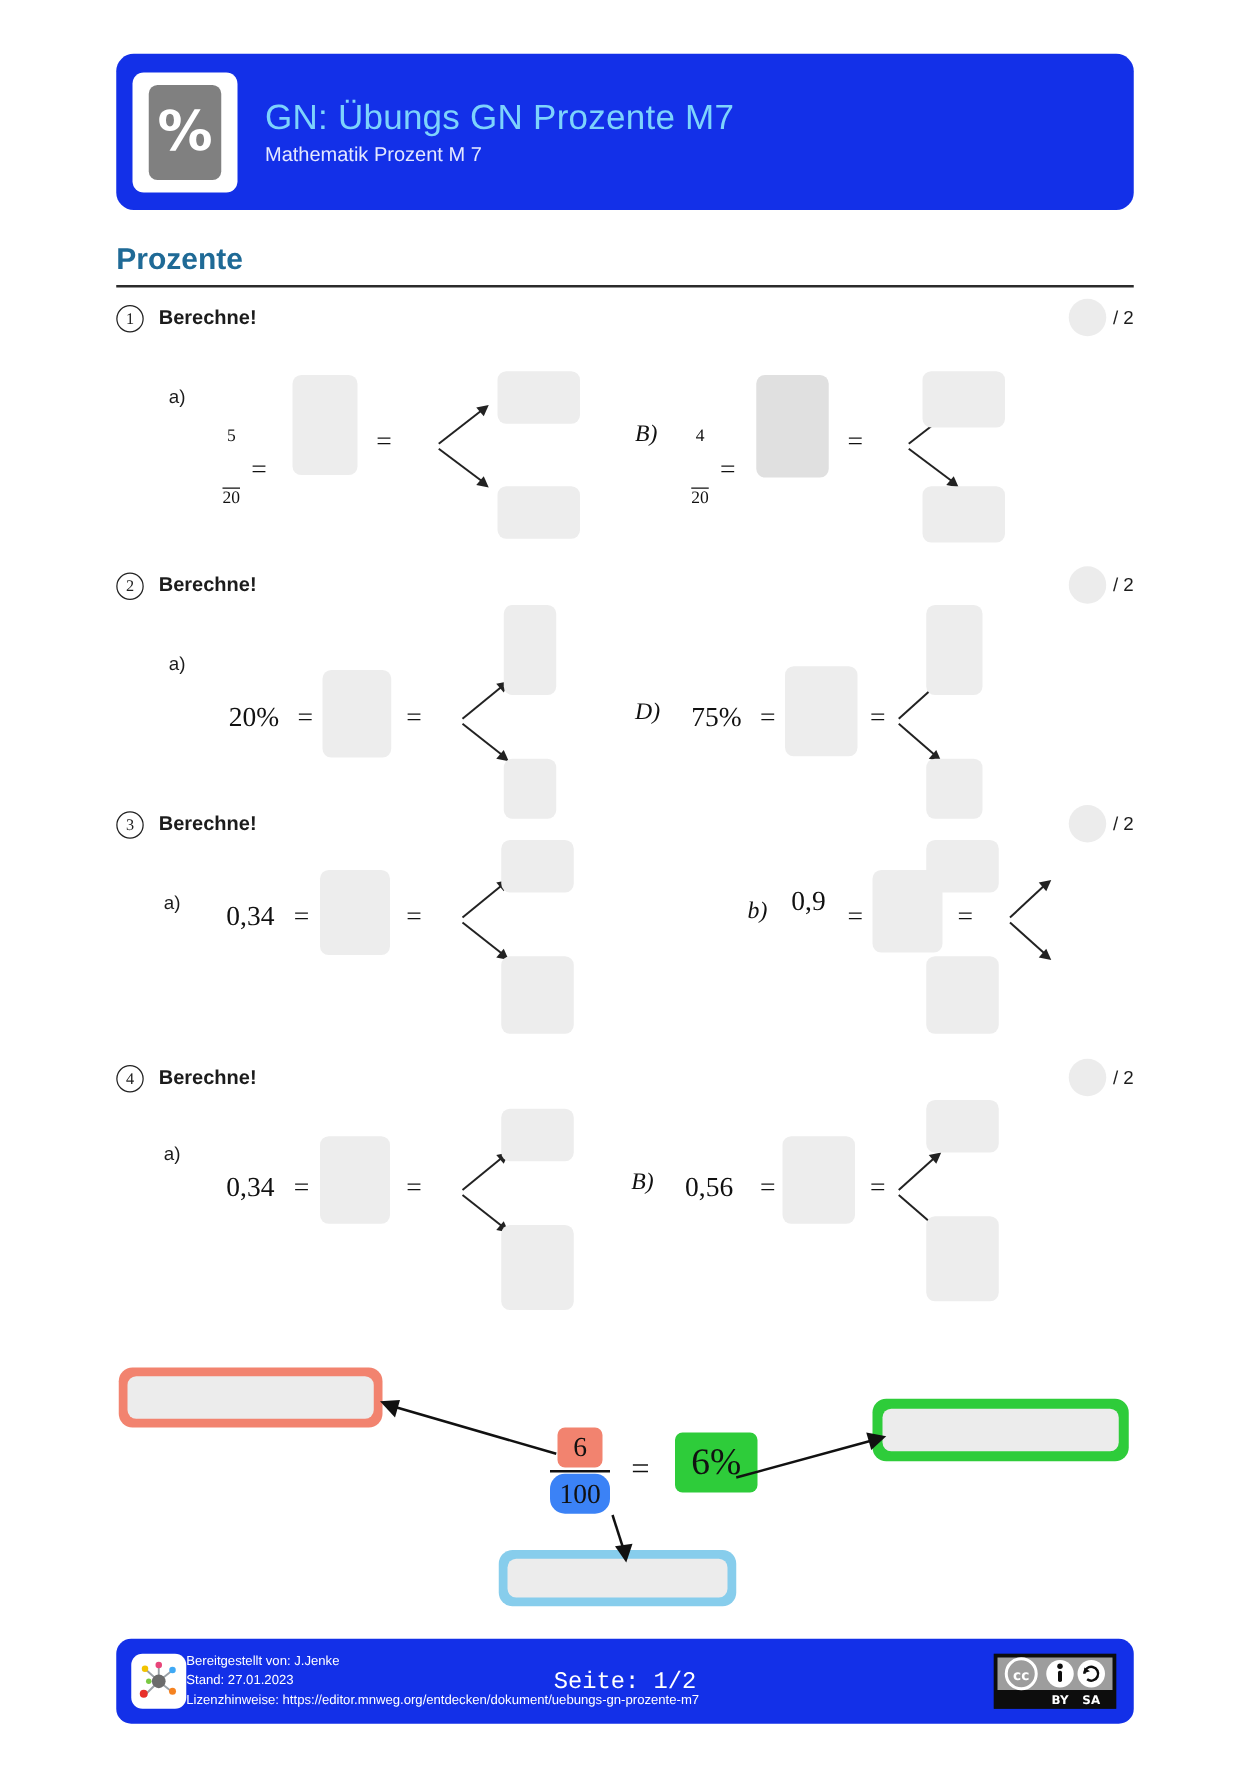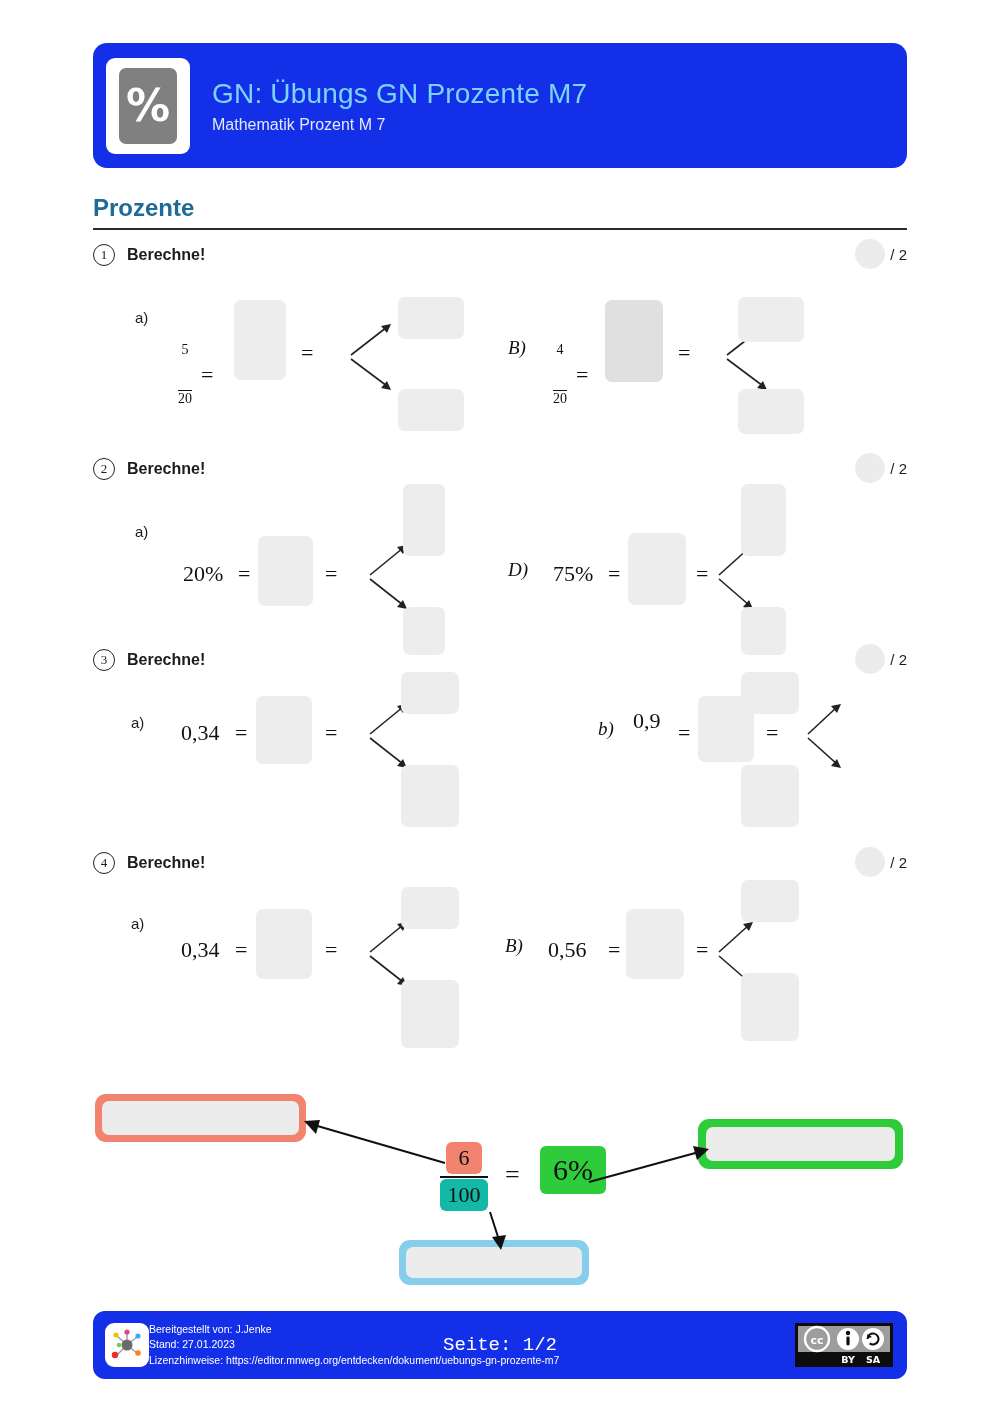--- a/index.html
+++ b/index.html
@@ -389,21 +389,21 @@
     <div class="cbox" style="left:698px; top:39px; width:205px; height:50px; background:#2ecc3a; padding:8px;">
       <div class="inner"></div>
     </div>
 
     <div class="cbox" style="left:399px; top:160px; width:190px; height:45px; background:#87cdec; padding:7px;">
       <div class="inner"></div>
     </div>
 
     <div class="chip" style="left:446px; top:62px; width:36px; height:32px; background:#f2836f; font-size:22px;">6</div>
     <div style="position:absolute; left:440px; top:96px; width:48px; height:2px; background:#111;"></div>
-    <div class="chip" style="left:440px; top:99px; width:48px; height:32px; background:#14b8a6; font-size:22px;">100</div>
+    <div class="chip" style="left:440px; top:99px; width:48px; height:32px; background:#3b82f6; font-size:22px;border-radius:12px;">100</div>
     <div style="position:absolute; left:505px; top:80px; font-size:26px; font-family:'Liberation Serif',serif; color:#111;">=</div>
     <div class="chip" style="left:540px; top:66px; width:66px; height:48px; background:#2ecc3a; font-size:30px;">6%</div>
 
     <svg style="position:absolute; left:300px; top:38px;" width="150" height="50" viewBox="0 0 150 50">
       <line x1="145" y1="45" x2="14" y2="7" stroke="#111" stroke-width="2"></line>
       <polygon points="4,3 20,2 16,16" fill="#111"></polygon>
     </svg>
 
     <svg style="position:absolute; left:585px; top:62px;" width="130" height="45" viewBox="0 0 130 45">
       <line x1="4" y1="40" x2="114" y2="10" stroke="#111" stroke-width="2"></line>

